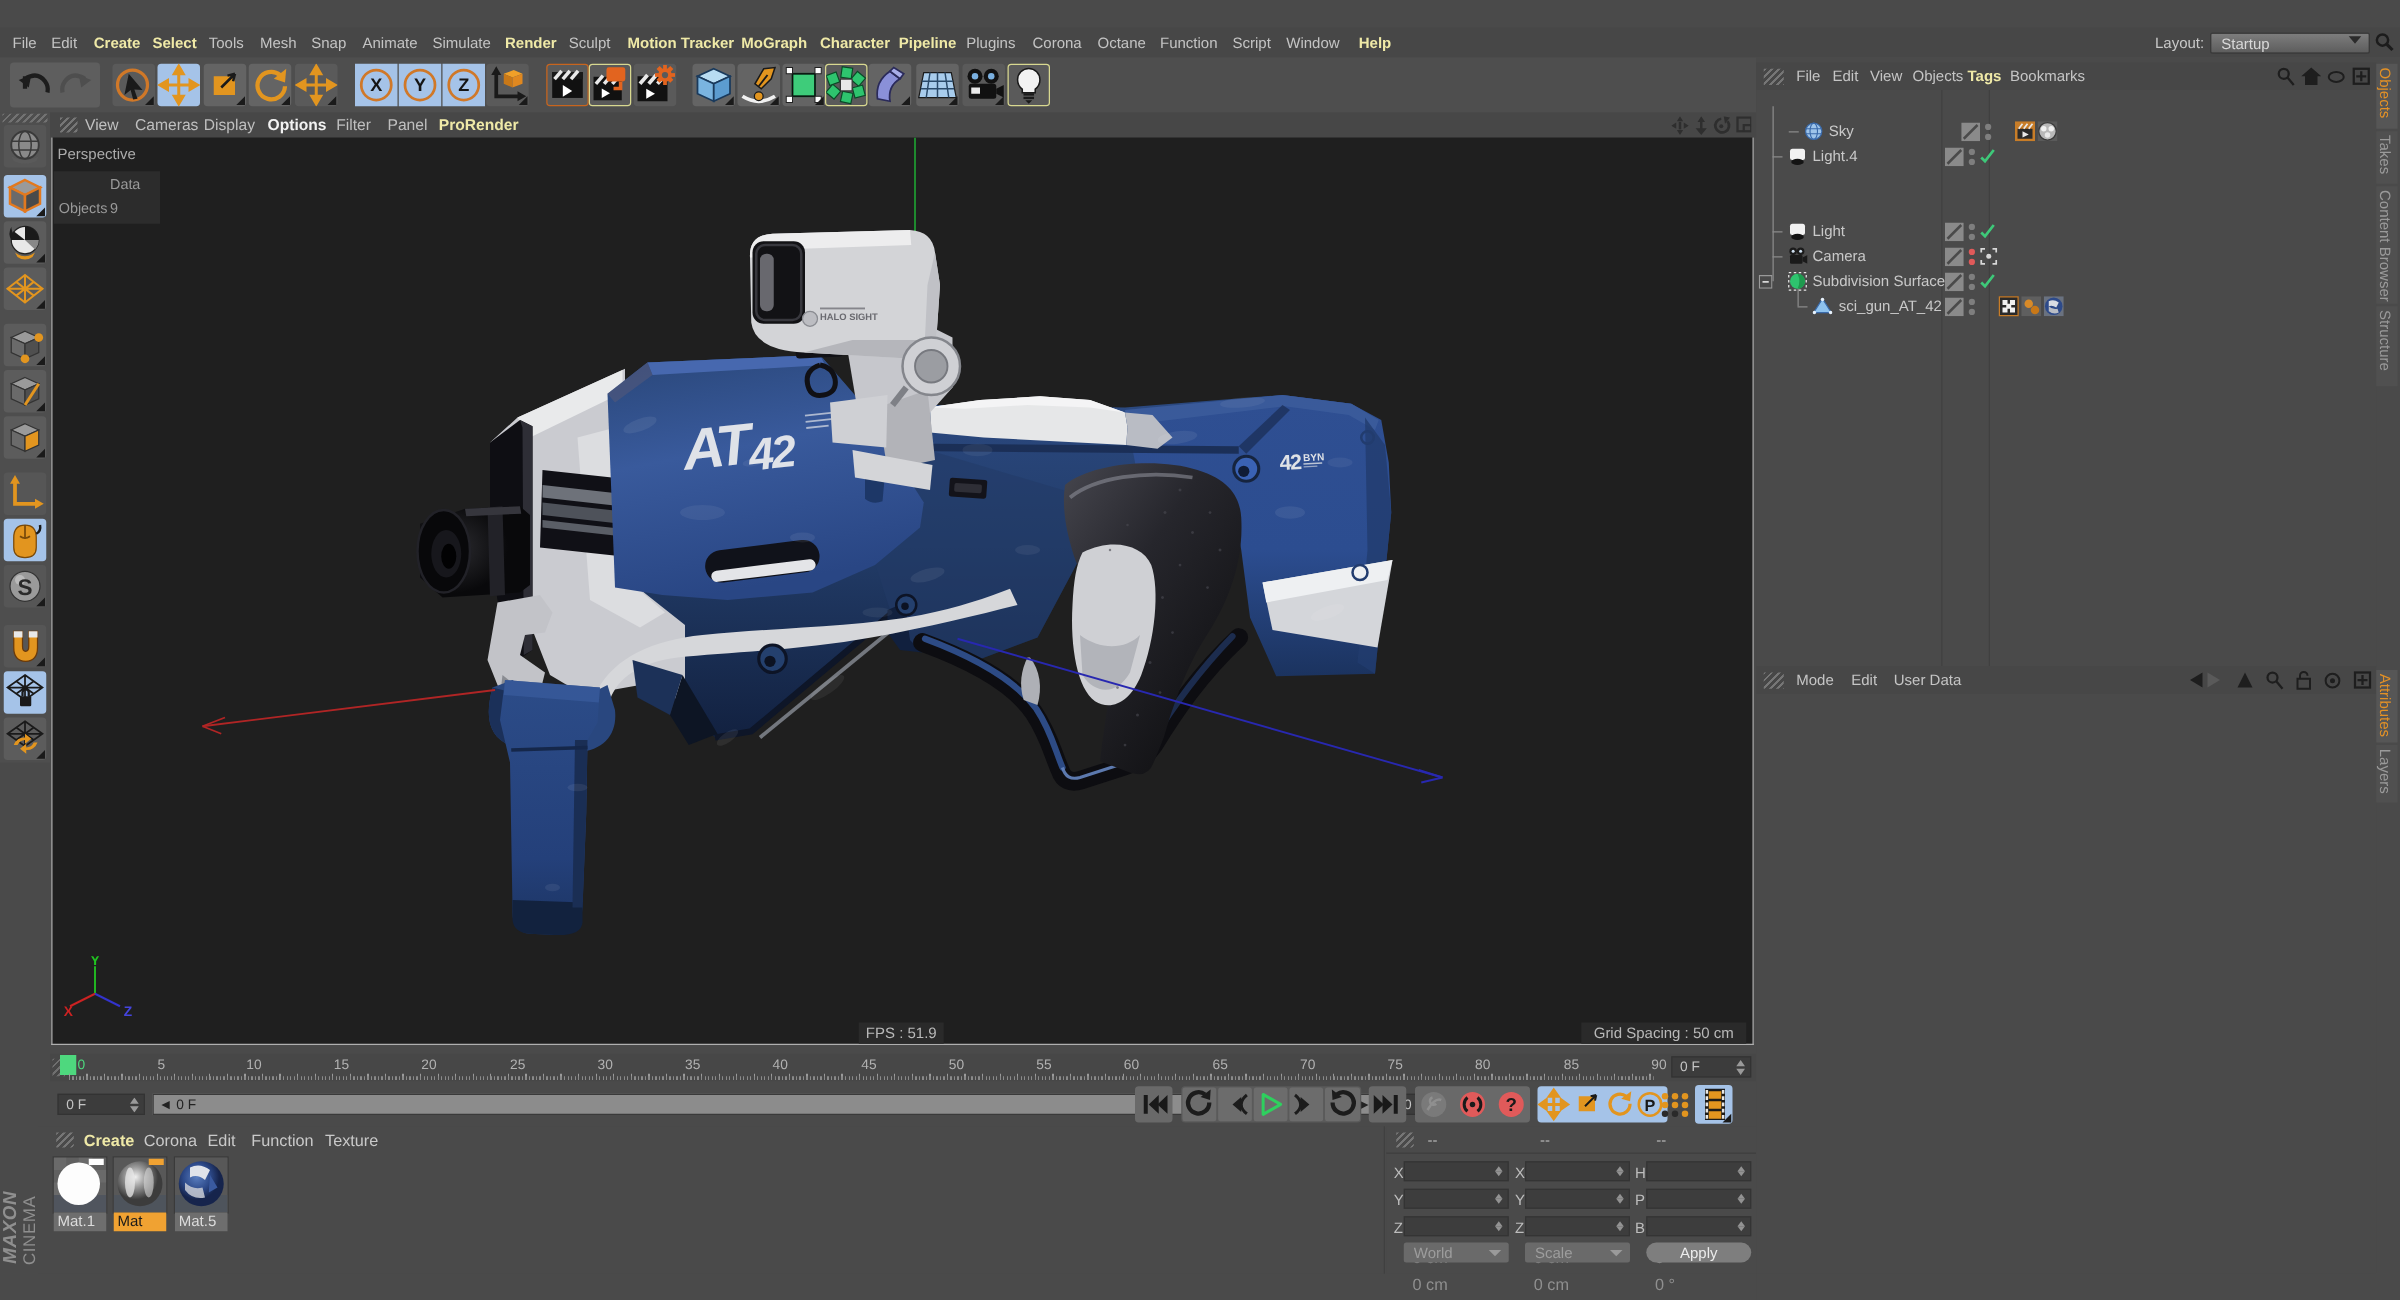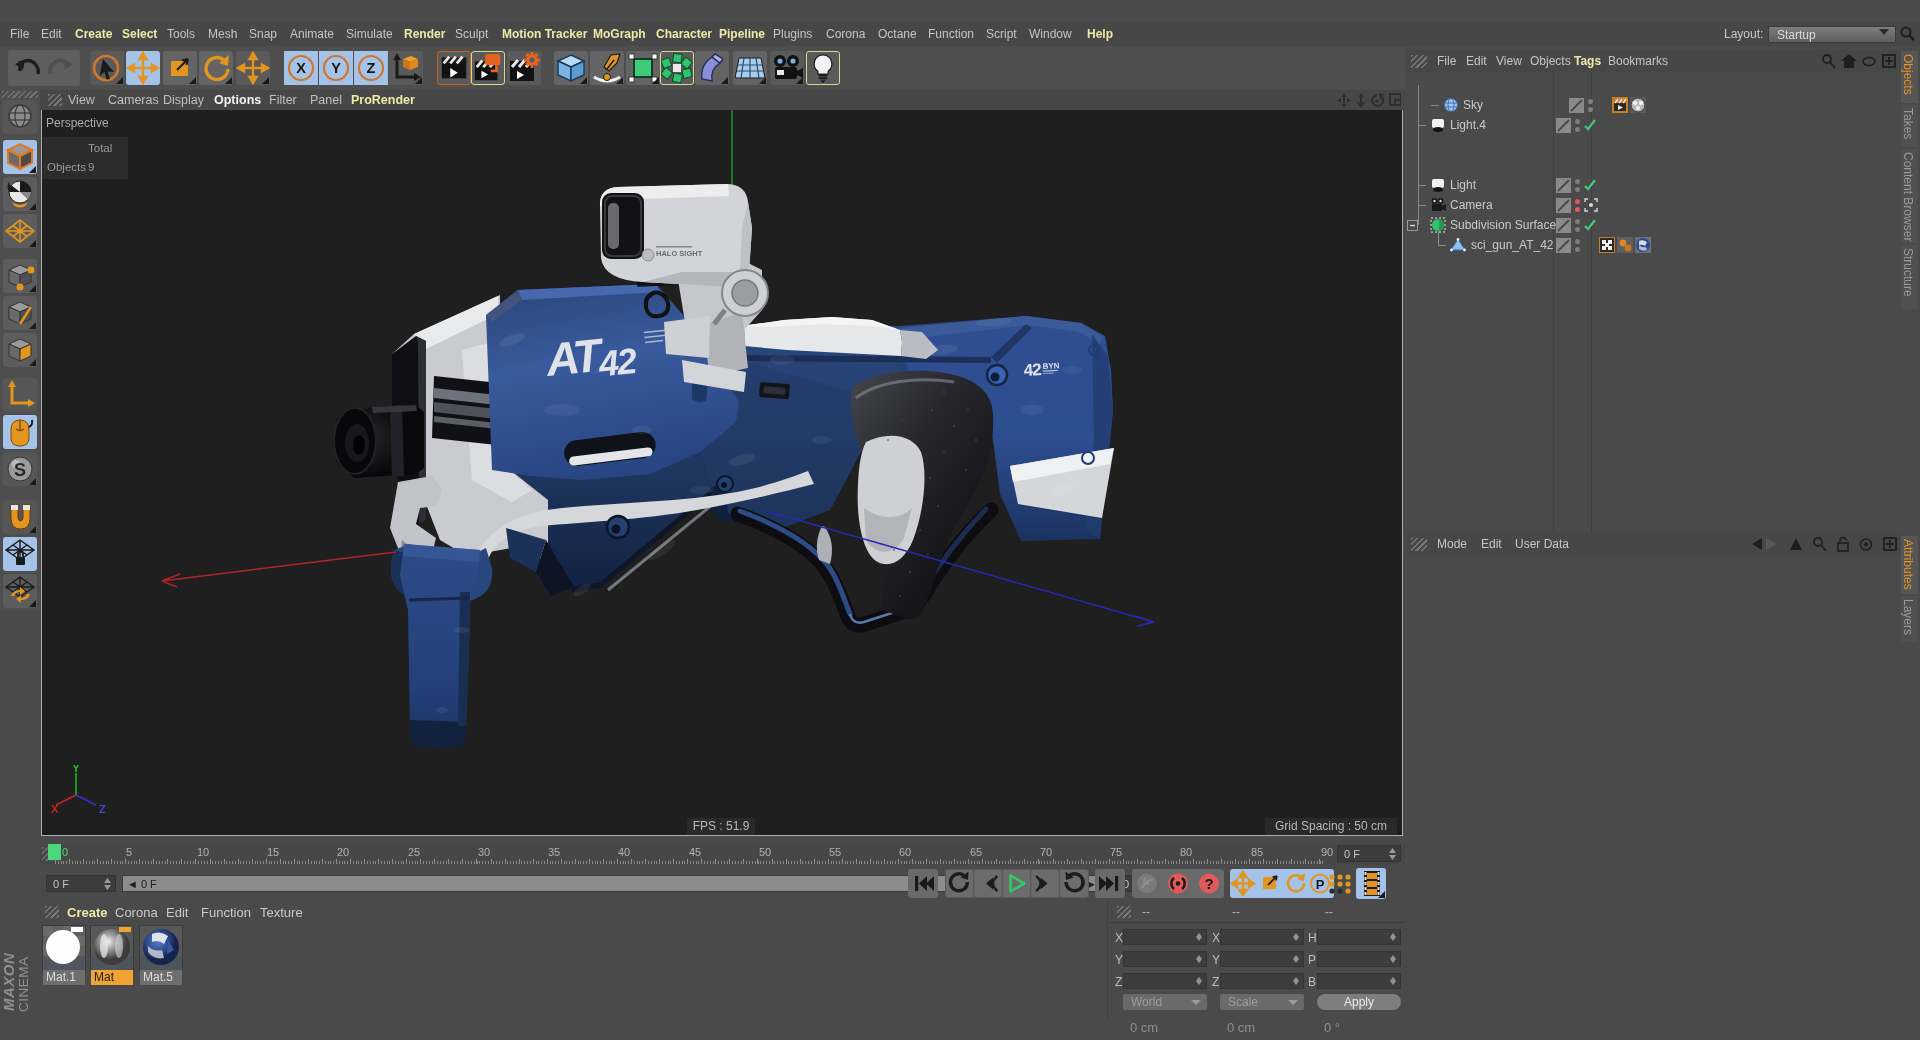--- a/index.html
+++ b/index.html
@@ -459,21 +459,21 @@
       <g stroke="#2e2e2e" stroke-width="1.8" fill="none">
         <rect x="53" y="1" width="11" height="11"></rect>
         <path d="M58 12 v-5 h6"></path>
       </g>
     </svg>
   </div>
 
   <div class="abs" id="viewport">
     <span class="abs" style="left:4px;top:6px;font-size:12px;color:#ababab">Perspective</span>
     <div class="abs" style="left:1px;top:27px;width:85px;height:42px;background:#2c2c2c">
-      <span class="abs" style="left:45px;top:5px;font-size:11.5px;color:#9a9a9a">Total</span>
+      <span class="abs" style="left:45px;top:5px;font-size:11.5px;color:#9a9a9a">Data</span>
       <span class="abs" style="left:4px;top:24px;font-size:11.5px;color:#9a9a9a">Objects</span>
       <span class="abs" style="left:45px;top:24px;font-size:11.5px;color:#9a9a9a">9</span>
     </div>
 
     <svg class="abs" style="left:5px;top:655px" width="70" height="60" viewBox="0 0 70 60">
       <line x1="29" y1="30" x2="29" y2="8" stroke="#21b421" stroke-width="1.6"></line>
       <line x1="29" y1="30" x2="9" y2="40" stroke="#cc2222" stroke-width="1.6"></line>
       <line x1="29" y1="30" x2="49" y2="40" stroke="#3333cc" stroke-width="1.6"></line>
       <text x="29" y="7" fill="#21c421" font-size="11" font-weight="bold" text-anchor="middle">Y</text>
       <text x="4" y="48" fill="#cc2222" font-size="11" font-weight="bold">X</text>

